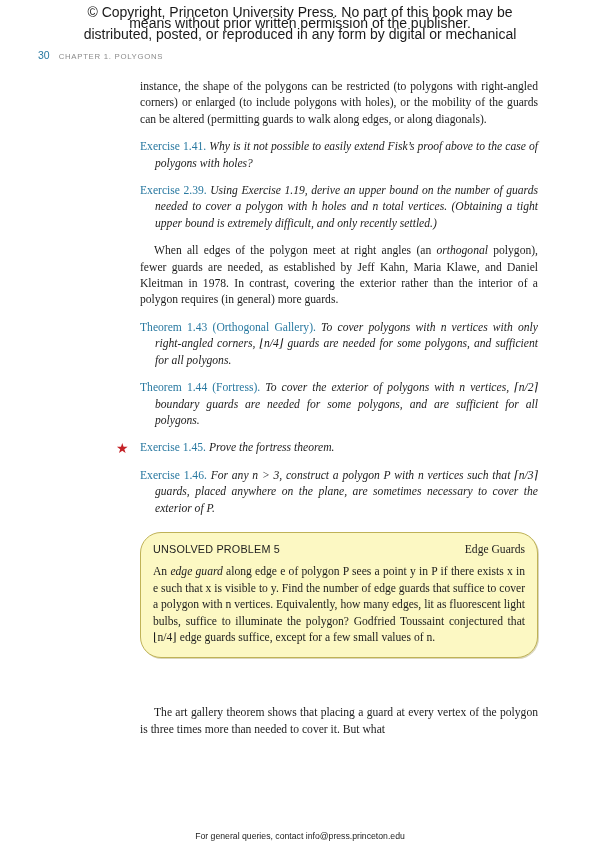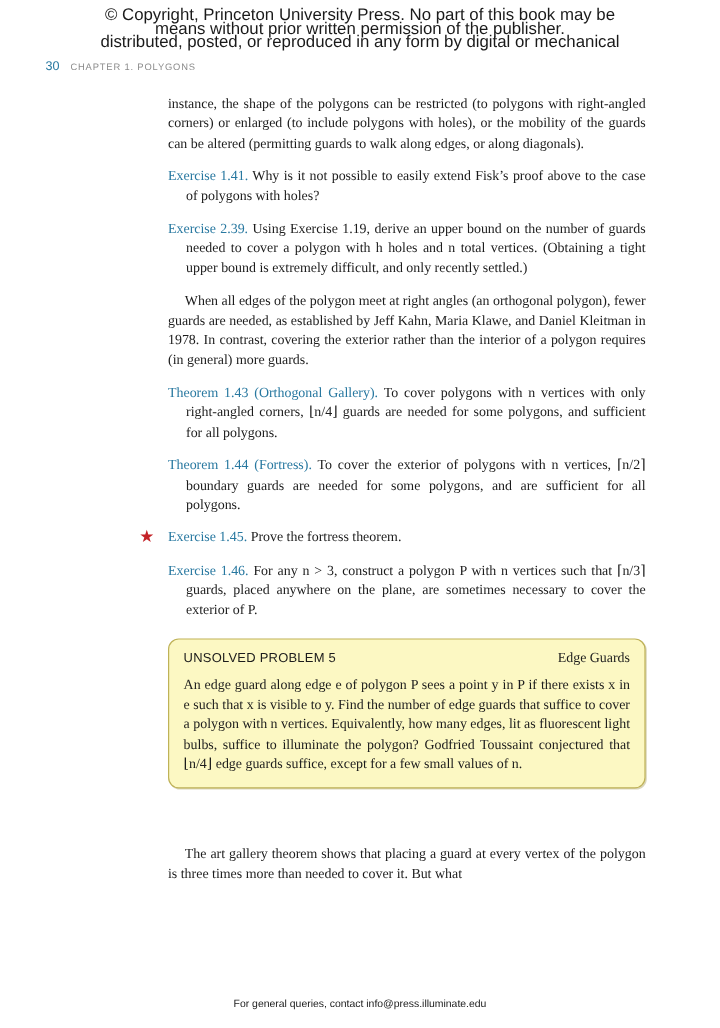--- a/index.html
+++ b/index.html
@@ -55,40 +55,40 @@
     text-align: justify;
   }
   .para  { margin: 0 0 11px 0; }
   .indent { text-indent: 14px; }
   .hang {
     margin: 0 0 11px 0;
     padding-left: 15px;
     text-indent: -15px;
   }
   .label { color: #2878a0; font-style: normal; }
-  .it, .ex-body { }
+  .it, .ex-body { font-style: italic; }
 
   .ex145 { position: relative; }
   .star {
     position: absolute;
     left: -24px;
     top: 0px;
     color: #c42227;
     font-size: 14px;
     font-style: normal;
     text-indent: 0;
     font-family: "DejaVu Sans", sans-serif;
   }
 
   
   .problem-box {
     margin: 15px 0 0 0;
     background: #fcf8c3;
     border: 1px solid #bfb257;
-    border-radius: 9px;
+    border-radius: 21px;
     padding: 8px 12px 11px 12px;
     box-shadow: 1px 1px 0 rgba(150, 138, 60, 0.35);
   }
   .box-head {
     display: flex;
     justify-content: space-between;
     align-items: baseline;
     margin-bottom: 6px;
   }
   .box-title {
@@ -170,15 +170,15 @@
         <span class="box-title">UNSOLVED PROBLEM 5</span>
         <span class="box-subtitle">Edge Guards</span>
       </div>
       <div class="box-body"><span>An </span><span class="it">edge guard</span><span> along edge e of polygon P sees a point y in P if there exists x in e such that x is visible to y. Find the number of edge guards that suffice to cover a polygon with n vertices. Equivalently, how many edges, lit as fluorescent light bulbs, suffice to illuminate the polygon? Godfried Toussaint conjectured that ⌊n/4⌋ edge guards suffice, except for a few small values of n.</span></div>
     </div>
 
     <p class="para indent after-box">The art gallery theorem shows that placing a guard at every vertex of the polygon is three times more than needed to cover it. But what</p>
 
   </div>
 
-  <div class="footer">For general queries, contact info@press.illuminate.edu</div>
+  <div class="footer">For general queries, contact info@press.princeton.edu</div>
 
 </div>
 
 </body></html>

